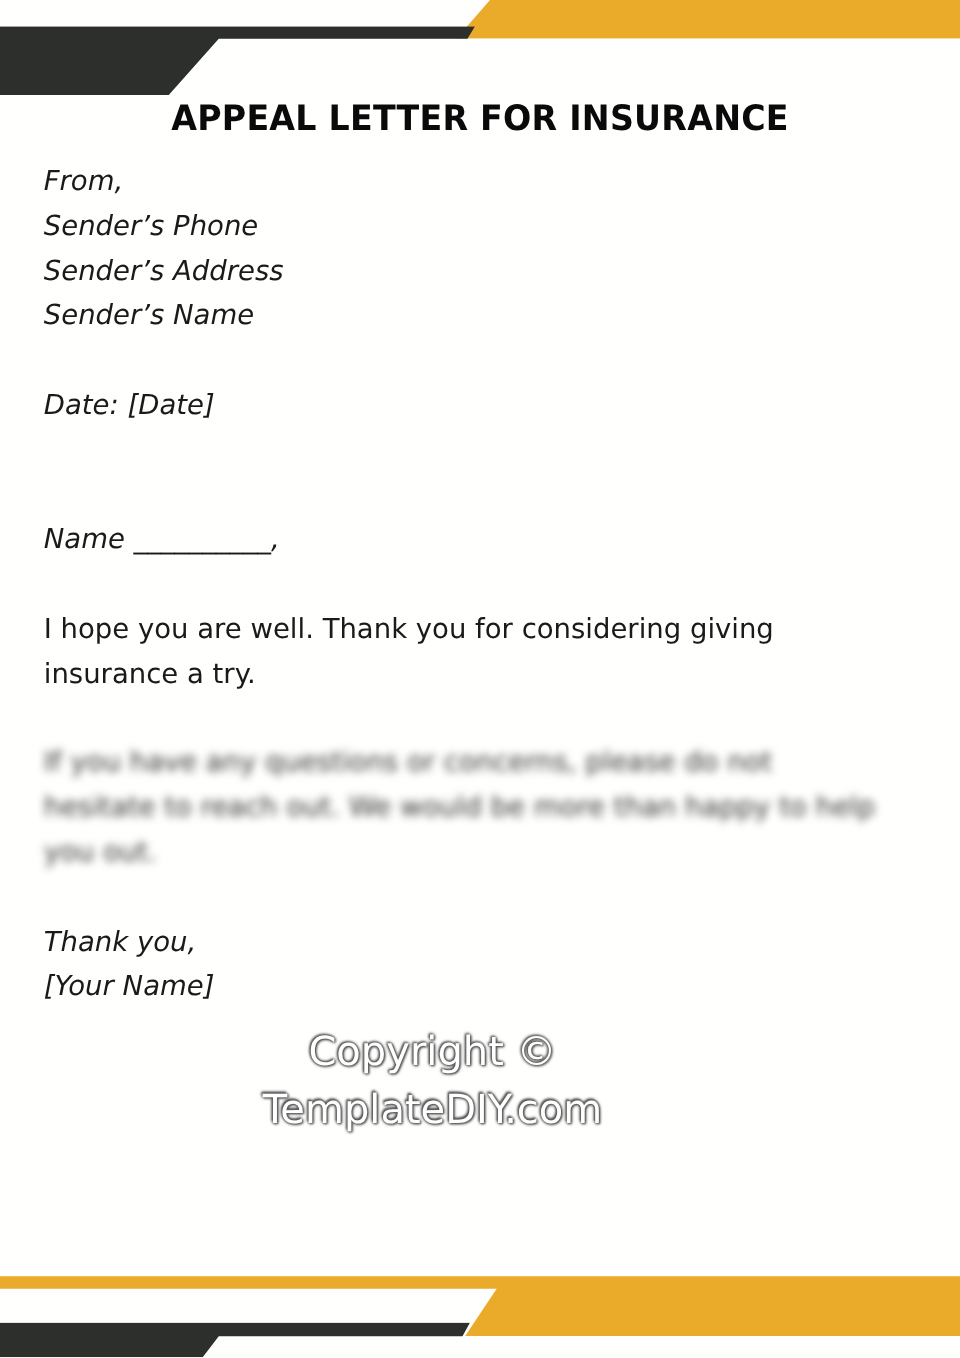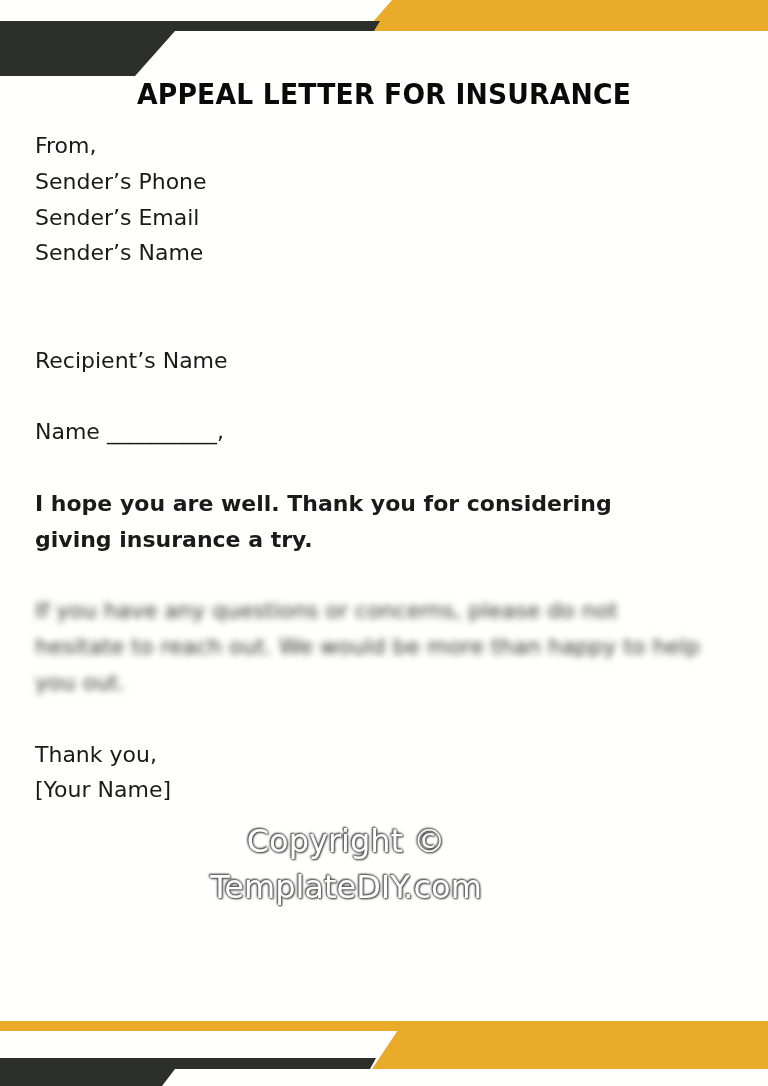--- a/index.html
+++ b/index.html
@@ -16,21 +16,21 @@
     #bottom-yellow-block { left: 0; top: 1030px; width: 768px; height: 39px; background: #eaab2b;
       clip-path: polygon(398px 0, 768px 0, 768px 39px, 372px 39px); }
     #bottom-dark { left: 0; top: 1058px; width: 380px; height: 28px; background: #2c2f2b;
       clip-path: polygon(0 0, 376px 0, 370px 11px, 175px 11px, 162px 28px, 0 28px); }
 
     #title { position: absolute; left: 0; top: 78px; width: 768px; text-align: center;
       font-family: "DejaVu Sans", sans-serif; font-weight: bold; font-size: 28px;
       letter-spacing: 0.2px; color: #0a0a0a; transform: scaleX(0.95); }
 
     .body { position: absolute; left: 35px; top: 128px; width: 680px; font-size: 22px; line-height: 35.8px; }
-    .line { display: block; white-space: nowrap; }
+    .line { display: block; white-space: nowrap; font-style: italic; }
     .gap { height: 35.8px; }
 
     .blurred { filter: blur(3.5px); color: #333; white-space: normal; }
     .para { white-space: normal; }
 
     #watermark { position: absolute; left: 0; top: 818px; width: 692px; text-align: center;
       font-family: "DejaVu Sans", sans-serif; font-size: 32px; line-height: 46px; color: #ffffff;
       text-shadow: 0 0 2px #555, 0 0 3px #666, 1px 1px 2px #444, -1px -1px 2px #444; }
   </style>
 </head>
@@ -38,32 +38,32 @@
 
 <div class="deco" id="top-yellow"></div>
 <div class="deco" id="top-dark"></div>
 
 <h1 id="title">APPEAL LETTER FOR INSURANCE</h1>
 
 <div class="body">
   <div>
     <span class="line">From,</span>
     <span class="line">Sender’s Phone</span>
-    <span class="line">Sender’s Email</span>
+    <span class="line">Sender’s Address</span>
     <span class="line">Sender’s Name</span>
   </div>
   <div class="gap"></div>
+  <span class="line">Date: [Date]</span>
   <div class="gap"></div>
   <div>
-    <span class="line">Recipient’s Name</span>
   </div>
   <div class="gap"></div>
   <span class="line">Name __________,</span>
   <div class="gap"></div>
-  <p class="para" style="width:650px;font-weight:bold;">I hope you are well. Thank you for considering giving insurance a try.</p>
+  <p class="para" style="width:650px;">I hope you are well. Thank you for considering giving insurance a try.</p>
   <div class="gap"></div>
   <p class="para blurred" style="width:670px;">If you have any questions or concerns, please do not hesitate to reach out. We would be more than happy to help you out.</p>
   <div class="gap"></div>
   <span class="line">Thank you,</span>
   <span class="line">[Your Name]</span>
 </div>
 
 <div id="watermark">
   <div>Copyright ©</div>
   <div>TemplateDIY.com</div>

